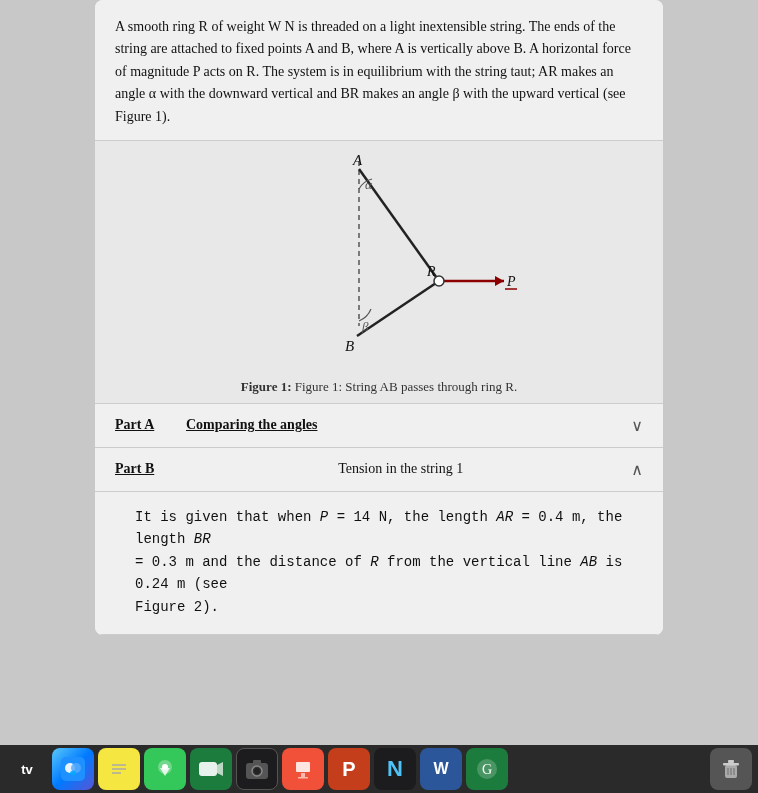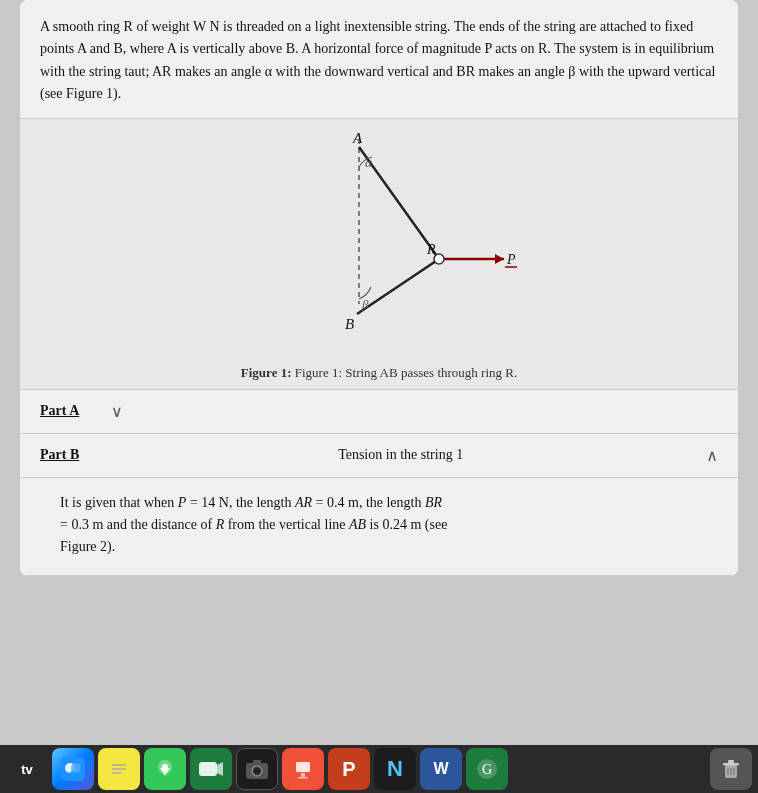--- a/index.html
+++ b/index.html
@@ -7,21 +7,21 @@
     body {
       width: 758px;
       height: 793px;
       background: #c8c8c8;
       font-family: 'Georgia', serif;
       overflow: hidden;
       position: relative;
     }
 
     .main-content {
-      width: 718px;
+      width: 568px;
       margin: 0 auto;
       background: #f0f0f0;
       border-radius: 8px;
       overflow: hidden;
       position: relative;
       top: 0;
     }
 
     .text-section {
       padding: 16px 20px 12px 20px;
@@ -48,21 +48,21 @@
 
     .figure-diagram {
       width: 340px;
       height: 220px;
       position: relative;
     }
 
     .figure-caption {
       font-size: 13px;
       color: #333;
-      margin-top: 16px;
+      margin-top: 8px;
       font-style: normal;
     }
 
     .figure-caption strong {
       font-weight: bold;
     }
 
     .part-row {
       display: flex;
       align-items: center;
@@ -101,20 +101,21 @@
       color: #555;
     }
 
     .part-b-content {
       background: #f0f0f0;
       padding: 14px 20px 16px 40px;
       font-size: 14px;
       line-height: 1.6;
       color: #111;
       border-bottom: 1px solid #ccc;
+      font-family: Liberation Mono, monospace;
     }
 
     .taskbar {
       position: absolute;
       bottom: 0;
       left: 0;
       width: 758px;
       height: 48px;
       background: #2a2a2a;
       display: flex;
@@ -196,20 +197,21 @@
       </svg>
     </div>
     <div class="figure-caption">
       <strong>Figure 1:</strong>
       <span>Figure 1: String AB passes through ring R.</span>
     </div>
   </div>
 
   <div class="part-row">
     <span class="part-label">Part A</span>
+    <span class="part-title">Comparing the angles</span>
     <span class="chevron">∨</span>
   </div>
 
   <div class="part-row">
     <span class="part-label">Part B</span>
     <span class="part-title-plain">Tension in the string 1</span>
     <span class="chevron">∧</span>
   </div>
 
   <div class="part-b-content">

